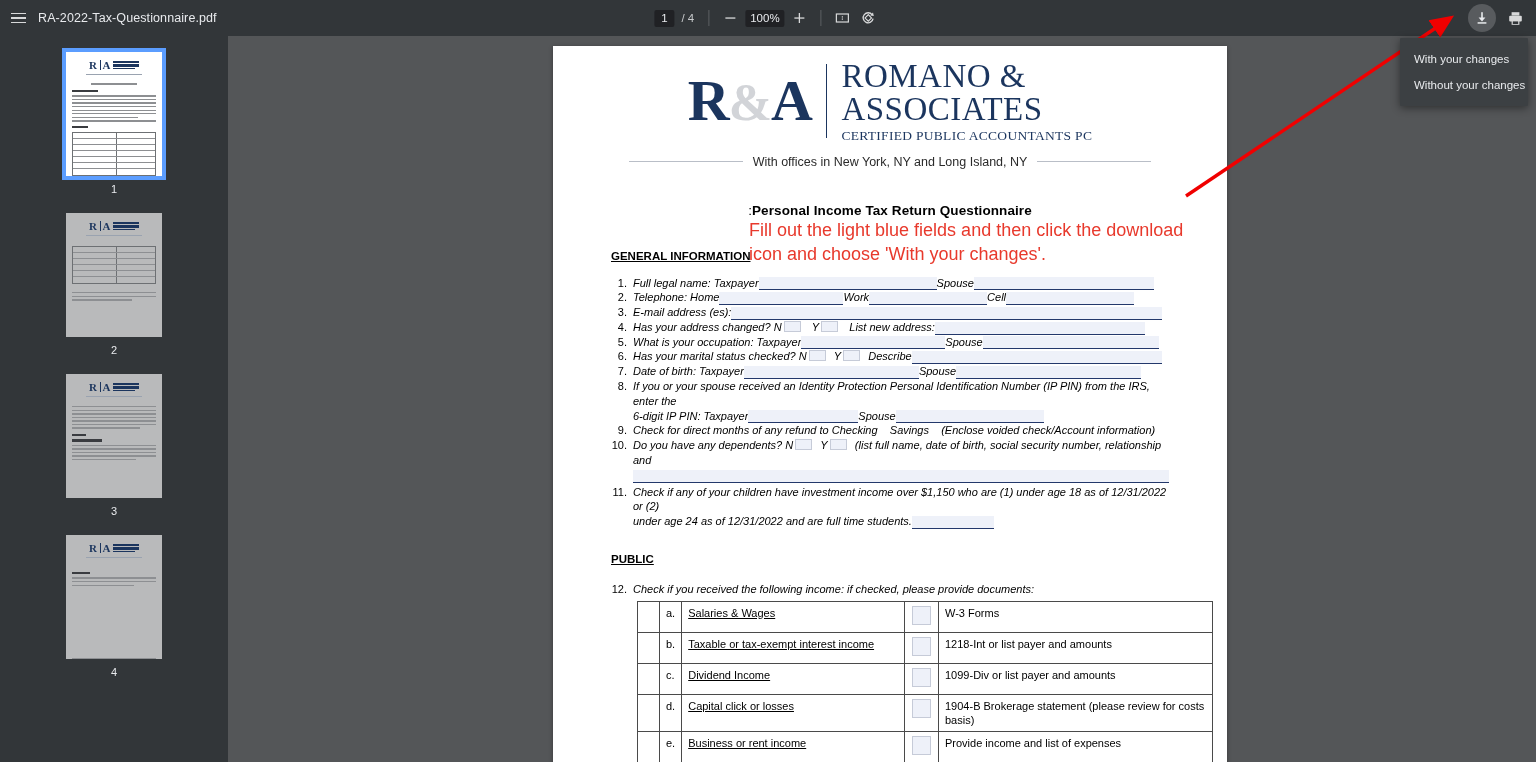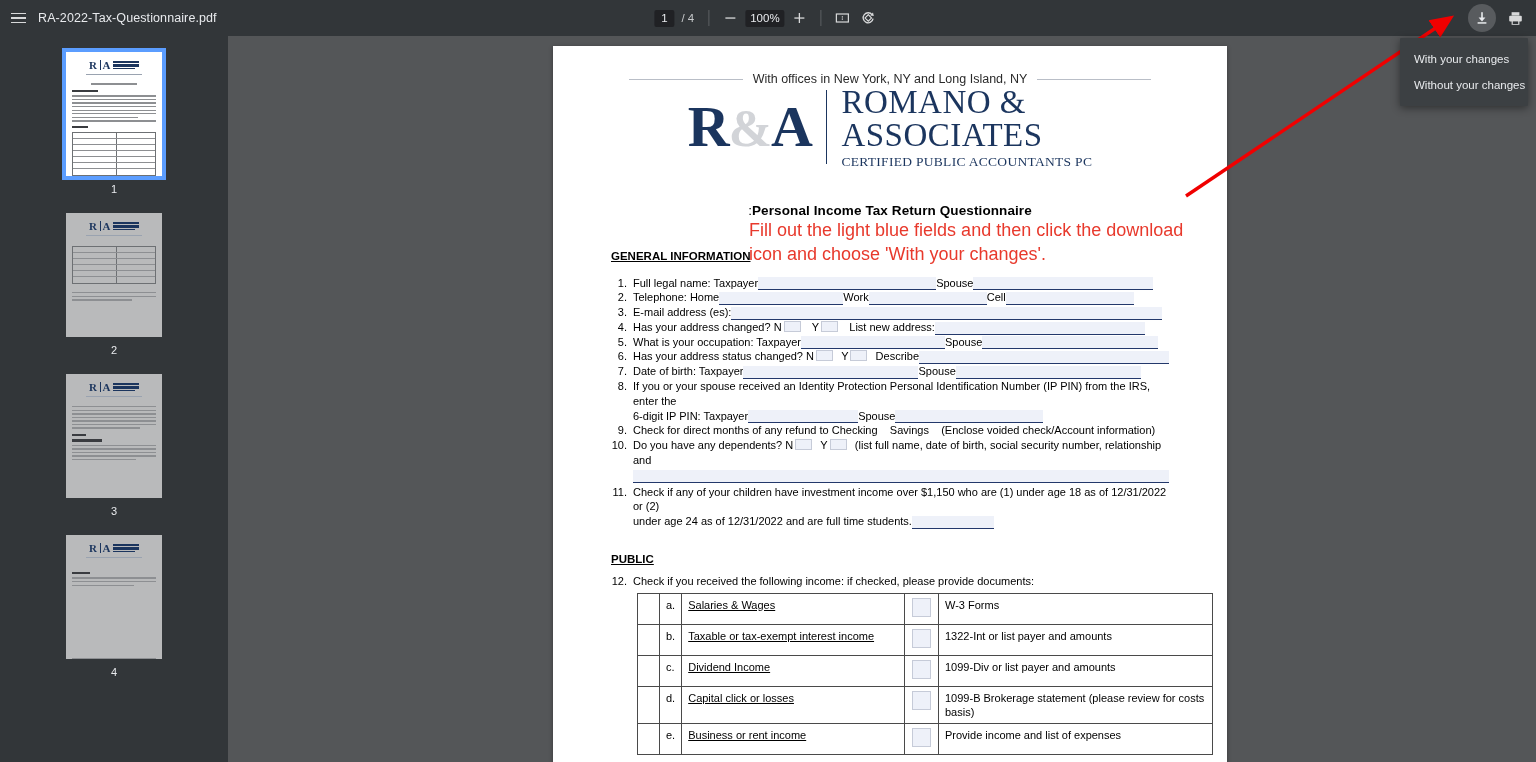--- a/index.html
+++ b/index.html
@@ -205,21 +205,21 @@
     text-decoration: underline; margin-top: 32px;
   }
 
   ol.qlist { list-style: none; margin-top: 14px; }
   ol.qlist > li {
     font-size: 11px; line-height: 14.8px;
     display: flex; margin-bottom: 0px;
     position: relative;
   }
   .qnum { width: 22px; flex: 0 0 22px; text-align: right; padding-right: 6px; }
-  .qbody { flex: 1; position: relative; }
+  .qbody { flex: 1; position: relative; font-style: italic; }
   .fill {
     display: inline-block;
     border-bottom: 1px solid #23386b;
     background: #eef1f9;
     vertical-align: bottom;
     height: 13px;
   }
   .cbx {
     display: inline-block;
     width: 17px; height: 11px;
@@ -445,34 +445,34 @@
     </div>
     <div class="thumb-num">4</div>
   </div>
 
 </div>
 
 <div id="viewer">
   <div id="page">
 
     <div id="letterhead">
-      <div id="tagline-row">
-        <div class="rule"></div>
-        <div class="txt">With offices in New York, NY and Long Island, NY</div>
-        <div class="rule"></div>
-      </div>
       <div id="logo-row">
         <div id="logo-ra"><span>R</span><span class="amp">&amp;</span><span>A</span></div>
         <div id="logo-div"></div>
         <div id="logo-name">
           <span class="l1">ROMANO &amp;</span>
           <span class="l2">ASSOCIATES</span>
           <span class="l3">CERTIFIED PUBLIC ACCOUNTANTS PC</span>
         </div>
       </div>
+      <div id="tagline-row">
+        <div class="rule"></div>
+        <div class="txt">With offices in New York, NY and Long Island, NY</div>
+        <div class="rule"></div>
+      </div>
     </div>
 
     <div id="doc-heading"><span class="pre">:</span><span>Personal Income Tax Return Questionnaire</span></div>
 
     <div id="annotation">Fill out the light blue fields and then click the download icon and choose 'With your changes'.</div>
 
     <div class="sect-head">GENERAL INFORMATION</div>
 
     <ol class="qlist">
 
@@ -496,21 +496,21 @@
         <span class="qbody"><span>Has your address changed? N</span><span class="cbx"></span>&nbsp;&nbsp;&nbsp;<span>Y</span><span class="cbx"></span>&nbsp;&nbsp;&nbsp;<span>List new address:</span><span class="fill" style="width:210px"></span></span>
       </li>
 
       <li>
         <span class="qnum">5.</span>
         <span class="qbody"><span>What is your occupation:  Taxpayer</span><span class="fill" style="width:144px"></span><span>Spouse</span><span class="fill" style="width:176px"></span></span>
       </li>
 
       <li>
         <span class="qnum">6.</span>
-        <span class="qbody"><span>Has your address status changed? N</span><span class="cbx"></span>&nbsp;&nbsp;<span>Y</span><span class="cbx"></span>&nbsp;&nbsp;<span>Describe</span><span class="fill" style="width:250px"></span></span>
+        <span class="qbody"><span>Has your marital status checked? N</span><span class="cbx"></span>&nbsp;&nbsp;<span>Y</span><span class="cbx"></span>&nbsp;&nbsp;<span>Describe</span><span class="fill" style="width:250px"></span></span>
       </li>
 
       <li>
         <span class="qnum">7.</span>
         <span class="qbody"><span>Date of birth: Taxpayer</span><span class="fill" style="width:175px"></span><span>Spouse</span><span class="fill" style="width:185px"></span></span>
       </li>
 
       <li style="display:block">
         <div style="display:flex">
           <span class="qnum">8.</span>
@@ -545,54 +545,54 @@
         </div>
         <div style="display:flex">
           <span class="qnum"></span>
           <span class="qbody"><span>under age 24 as of 12/31/2022 and are full time students.</span><span class="fill" style="width:82px"></span></span>
         </div>
       </li>
     </ol>
 
     <div class="sect-head" style="margin-top:24px">PUBLIC</div>
 
-    <div style="display:flex;font-size:11px;line-height:14.8px;margin-top:9px">
+    <div style="display:flex;font-size:11px;line-height:14.8px;margin-top:17px">
       <span class="qnum">12.</span>
       <span class="qbody">Check if you received the following income: if checked, please provide documents:</span>
     </div>
 
     <table id="income-table">
       <tbody>
         <tr>
           <td class="c-blank"></td>
           <td class="c-ltr">a.</td>
           <td class="c-desc">Salaries &amp; Wages</td>
           <td class="c-chk"><span class="tcbx"></span></td>
           <td class="c-doc">W-3 Forms</td>
         </tr>
         <tr>
           <td class="c-blank"></td>
           <td class="c-ltr">b.</td>
           <td class="c-desc">Taxable or tax-exempt interest income</td>
           <td class="c-chk"><span class="tcbx"></span></td>
-          <td class="c-doc">1322-Int or list payer and amounts</td>
+          <td class="c-doc">1218-Int or list payer and amounts</td>
         </tr>
         <tr>
           <td class="c-blank"></td>
           <td class="c-ltr">c.</td>
           <td class="c-desc">Dividend Income</td>
           <td class="c-chk"><span class="tcbx"></span></td>
           <td class="c-doc">1099-Div or list payer and amounts</td>
         </tr>
         <tr>
           <td class="c-blank"></td>
           <td class="c-ltr">d.</td>
           <td class="c-desc">Capital click or losses</td>
           <td class="c-chk"><span class="tcbx"></span></td>
-          <td class="c-doc">1099-B Brokerage statement (please review for costs basis)</td>
+          <td class="c-doc">1904-B Brokerage statement (please review for costs basis)</td>
         </tr>
         <tr>
           <td class="c-blank"></td>
           <td class="c-ltr">e.</td>
           <td class="c-desc">Business or rent income</td>
           <td class="c-chk"><span class="tcbx"></span></td>
           <td class="c-doc">Provide income and list of expenses</td>
         </tr>
 
       </tbody>

